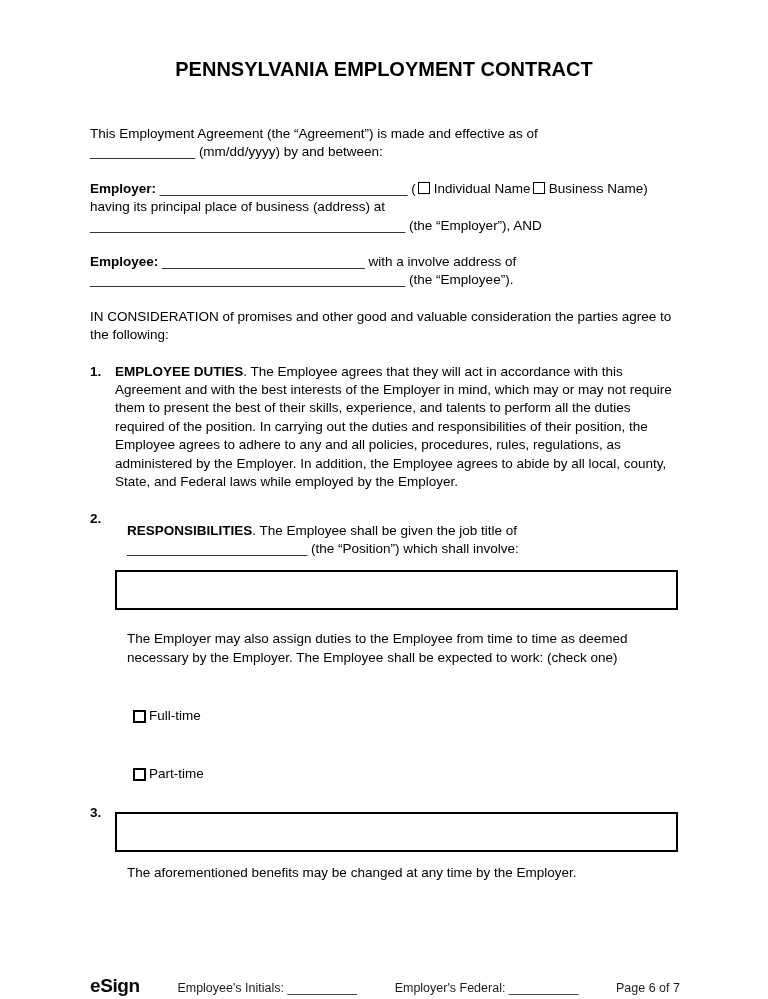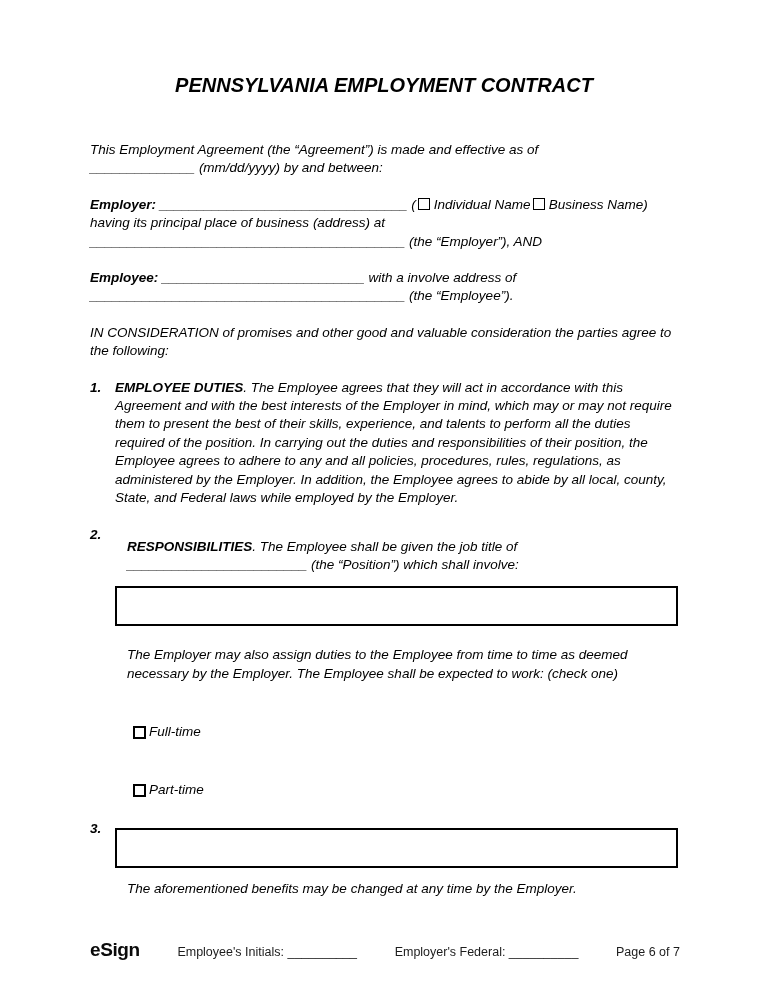--- a/index.html
+++ b/index.html
@@ -8,21 +8,21 @@
     position: relative;
     width: 768px;
     height: 999px;
     background: #ffffff;
     color: #000000;
     font-family: "Liberation Sans", sans-serif;
     font-size: 13.5px;
     line-height: 18.4px;
     overflow: hidden;
   }
-  .content { padding: 72px 90px 0 90px; font-style: italic; }
+  .content { padding: 56px 90px 0 90px; }
   .doc-title {
     margin: 0 0 43px 0;
     font-size: 20px;
     line-height: 26px;
     font-weight: bold;
     text-align: center;
   }
   .para { margin: 0 0 18px 0; }
   .bold { font-weight: bold; }
   .blank { white-space: nowrap; }
@@ -63,20 +63,21 @@
     align-items: baseline;
     font-size: 12.5px;
     line-height: 18px;
     color: #1c1c1c;
   }
   .footer .logo {
     font-size: 19px;
     font-weight: bold;
     letter-spacing: -0.4px;
     color: #0a0a0a;
+    margin-top: 36px;
   }
 </style>
 </head>
 <body>
 
 <div class="page">
   <div class="content">
 
     <h1 class="doc-title">PENNSYLVANIA EMPLOYMENT CONTRACT</h1>
 

